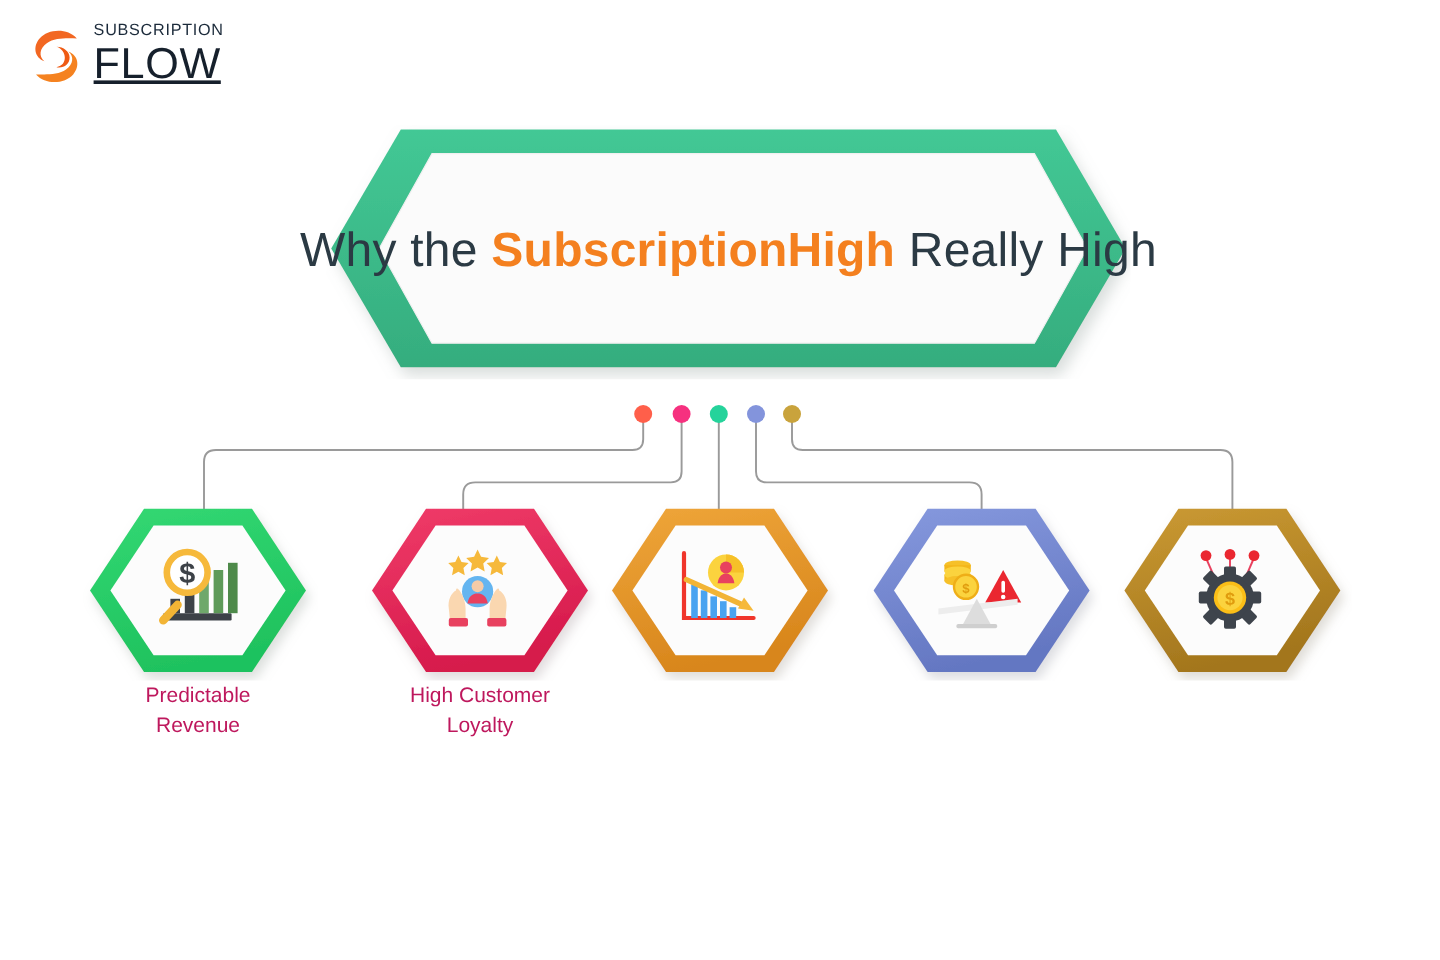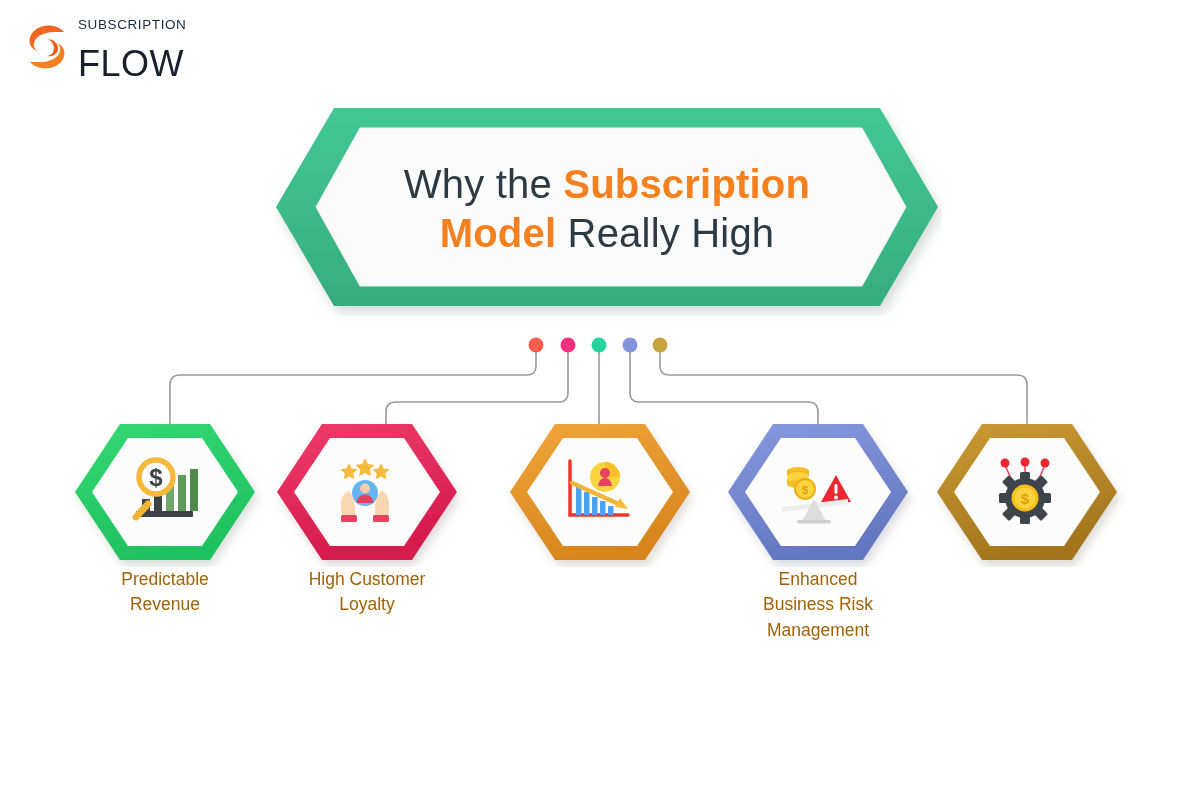--- a/index.html
+++ b/index.html
@@ -15,48 +15,48 @@
   
   #logo { position:absolute; left:20px; top:14px; width:210px; height:66px; }
   #logo .mark { position:absolute; left:0; top:6px; width:54px; height:54px; }
   #logo .words { position:absolute; left:58px; top:4px; }
   #logo .w-sub {
     font-size:13.5px; letter-spacing:.6px; color:#1b2a3a;
     font-weight:400; line-height:1; display:block;
   }
   #logo .w-flow {
     font-size:36px; letter-spacing:.5px; color:#16202c;
-    font-weight:400; line-height:1.05; display:block; margin-top:13px;
+    font-weight:400; line-height:1.05; display:block; margin-top:2px;text-decoration:underline;
   }
 
   
   #titleWrap { position:absolute; left:272px; top:104px; width:670px; height:212px; }
   #titleWrap svg { position:absolute; left:0; top:0; }
   #titleText {
     position:absolute; left:90px; top:44px; width:490px; height:122px;
-    display:flex; flex-direction:column; align-items:center; justify-content:center;
+    display:flex; align-items:center; justify-content:center;
     text-align:center; line-height:1.22;
   }
   .t-line { white-space:nowrap; font-size:40px; font-weight:400; color:#2b3a44; letter-spacing:.2px; }
   .t-orange { color:#F4801F; font-weight:700; }
 
   
   #connectors { position:absolute; left:0; top:0; width:1200px; height:800px; }
 
   
   .node { position:absolute; width:200px; }
   .hexbox { position:relative; width:200px; height:150px; }
   .hexbox svg { position:absolute; left:0; top:0; }
   .iconholder {
     position:absolute; left:50%; top:50%; transform:translate(-50%,-50%);
     width:84px; height:74px; display:flex; align-items:center; justify-content:center;
   }
   .nodelabel {
     position:absolute; top:150px; left:0; width:200px; text-align:center;
-    font-size:17.5px; color:#a16207; line-height:1.45; font-weight:400;
+    font-size:17.5px; color:#be185d; line-height:1.45; font-weight:400;
     white-space:pre-line;
   }
 </style>
 </head>
 <body>
 
 <div id="stage">
 
   <div id="logo">
     <div class="mark">
@@ -85,21 +85,21 @@
       </defs>
 
       <g filter="url(#tsh)">
         <polygon points="62,4 608,4 666,103 608,202 62,202 4,103" fill="url(#tgrad)"></polygon>
       </g>
 
       <polygon points="88,24 590,24 634,103 590,182 88,182 44,103" fill="#FBFBFB" stroke="#f0f0f0" stroke-width="1"></polygon>
     </svg>
     <div id="titleText">
       <div class="t-line"><span>Why the </span><span class="t-orange">Subscription</span></div>
-      <div class="t-line"><span class="t-orange">Model</span><span> Really High</span></div>
+      <div class="t-line"><span class="t-orange">High</span><span> Really High</span></div>
     </div>
   </div>
 
   <svg id="connectors">
     <g fill="none" stroke="#9a9a9a" stroke-width="1.6" stroke-linecap="round">
 
       <path d="M536,346 L536,366 Q536,375 527,375 L180,375 Q170,375 170,385 L170,425"></path>
 
       <path d="M568,346 L568,393 Q568,402 559,402 L396,402 Q386,402 386,412 L386,425"></path>
 
@@ -148,21 +148,21 @@
             <circle cx="33" cy="22" r="17" fill="#FFFFFF" stroke="#F6B93B" stroke-width="5.5"></circle>
             <text x="33" y="31" font-family="'Liberation Sans',sans-serif" font-size="24" font-weight="700" fill="#3d4248" text-anchor="middle">$</text>
           </g>
         </svg>
       </div>
     </div>
     <div class="nodelabel">Predictable
 Revenue</div>
   </div>
 
-  <div class="node" style="left:267px; top:417px;">
+  <div class="node" style="left:300px; top:417px;">
     <div class="hexbox">
       <svg width="200" height="150" viewBox="0 0 200 150">
         <defs>
           <linearGradient id="g2" x1="0" y1="0" x2="0.3" y2="1">
             <stop offset="0" stop-color="#F03C69"></stop>
               <stop offset="1" stop-color="#D61A4C"></stop>
           </linearGradient>
           <filter id="sh2" x="-25%" y="-25%" width="160%" height="165%">
             <feDropShadow dx="3" dy="6" stdDeviation="5" flood-color="#a89aa0" flood-opacity="0.35"></feDropShadow>
           </filter>
@@ -267,23 +267,20 @@
           <rect x="58.5" y="29" width="3" height="10" rx="1.4" fill="#FFFFFF"></rect>
           <circle cx="60" cy="42.5" r="1.9" fill="#FFFFFF"></circle>
 
           <path d="M6 52 L72 44 L72 49 L6 57 Z" fill="#EDEDED"></path>
 
           <polygon points="38,44 50,66 26,66" fill="#DDDDDD"></polygon>
           <rect x="21" y="65" width="34" height="3.5" rx="1.5" fill="#CFCFCF"></rect>
         </svg>
       </div>
     </div>
-    <div class="nodelabel">Enhanced
-Business Risk
-Management</div>
   </div>
 
   <div class="node" style="left:927px; top:417px;">
     <div class="hexbox">
       <svg width="200" height="150" viewBox="0 0 200 150">
         <defs>
           <linearGradient id="g5" x1="0" y1="0" x2="0.3" y2="1">
             <stop offset="0" stop-color="#CB9A33"></stop>
               <stop offset="1" stop-color="#A3761D"></stop>
           </linearGradient>

